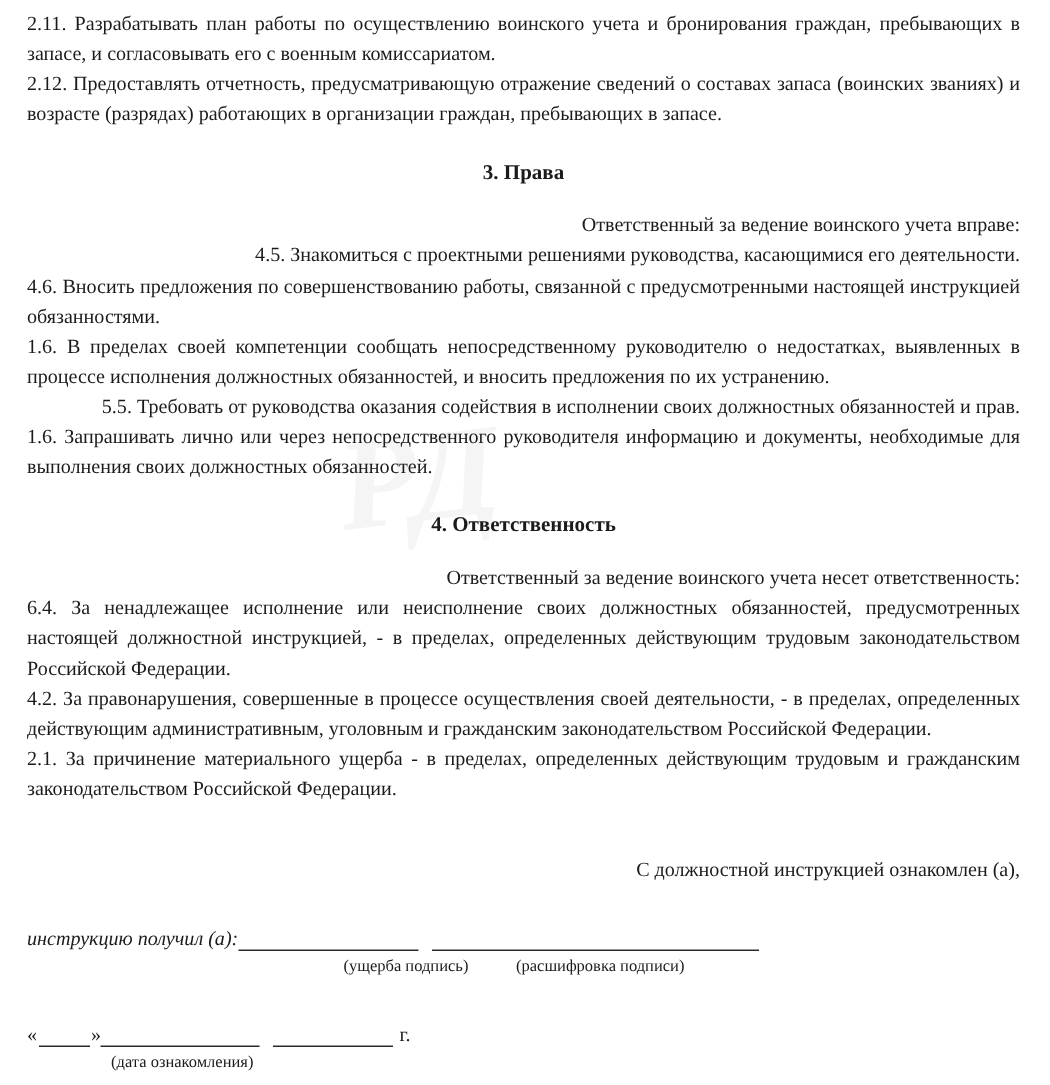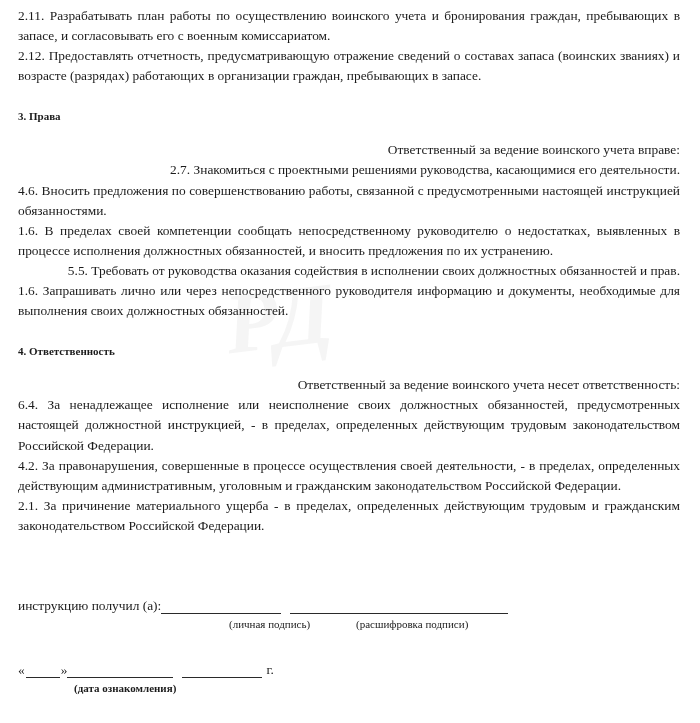--- a/index.html
+++ b/index.html
@@ -64,37 +64,39 @@
     hyphens: none;
   }
   p.para.left {
     text-align: right;
   }
 
   
   h2.heading {
     margin: 0;
     padding: 0;
-    font-size: 11px;
+    font-size: 14px;
     line-height: 20px;
     font-weight: bold;
+    text-align: center;
   }
 
   .gap-s  { height: 8px; }
   .gap-m  { height: 14px; }
   .gap-l  { height: 20px; }
   .gap-xl { height: 26px; }
 
   
   .sig-row {
     display: flex;
     align-items: flex-end;
     font-size: 13.4px;
     line-height: 19px;
     white-space: nowrap;
+    font-style: italic;
   }
   .sig-label { padding-bottom: 1px; }
   .rule {
     border-bottom: 1px solid #2a2a2a;
     height: 0;
     margin-bottom: 2px;
   }
   .rule.w-sign   { width: 120px; }
   .rule.w-decode { width: 218px; margin-left: 9px; }
 
@@ -103,21 +105,21 @@
     height: 16px;
     font-size: 11px;
     line-height: 16px;
   }
   .cap {
     position: absolute;
     top: 0;
     white-space: nowrap;
   }
   .cap.personal { left: 211px; }
-  .cap.decode   { left: 338px; text-align: center; }
+  .cap.decode   { left: 326px; text-align: center; }
 
   
   .date-row {
     display: flex;
     align-items: flex-end;
     font-size: 13.4px;
     line-height: 19px;
     white-space: nowrap;
   }
   .quote-open, .quote-close, .year-mark {
@@ -125,21 +127,20 @@
   }
   .rule.w-day   { width: 34px; margin: 0 1px 2px 1px; }
   .rule.w-month { width: 106px; margin-bottom: 2px; }
   .rule.w-year  { width: 80px; margin: 0 4px 2px 9px; }
 
   .date-caption {
     position: relative;
     height: 16px;
     font-size: 11px;
     line-height: 16px;
-    font-weight: bold;
   }
   .date-caption .cap.date { left: 56px; }
 </style>
 </head>
 <body>
 
 <div class="watermark">
   <div class="watermark-text">РД</div>
 </div>
 
@@ -148,51 +149,52 @@
   <p class="para">2.11. Разрабатывать план работы по осуществлению воинского учета и бронирования граждан, пребывающих в запасе, и согласовывать его с военным комиссариатом.</p>
   <p class="para">2.12. Предоставлять отчетность, предусматривающую отражение сведений о составах запаса (воинских званиях) и возрасте (разрядах) работающих в организации граждан, пребывающих в запасе.</p>
 
   <div class="gap-l"></div>
 
   <h2 class="heading">3. Права</h2>
 
   <div class="gap-m"></div>
 
   <p class="para left">Ответственный за ведение воинского учета вправе:</p>
-  <p class="para left">2.7. Знакомиться с проектными решениями руководства, касающимися его деятельности.</p>
+  <p class="para left">4.5. Знакомиться с проектными решениями руководства, касающимися его деятельности.</p>
   <p class="para">4.6. Вносить предложения по совершенствованию работы, связанной с предусмотренными настоящей инструкцией обязанностями.</p>
   <p class="para">1.6. В пределах своей компетенции сообщать непосредственному руководителю о недостатках, выявленных в процессе исполнения должностных обязанностей, и вносить предложения по их устранению.</p>
   <p class="para left">5.5. Требовать от руководства оказания содействия в исполнении своих должностных обязанностей и прав.</p>
   <p class="para">1.6. Запрашивать лично или через непосредственного руководителя информацию и документы, необходимые для выполнения своих должностных обязанностей.</p>
 
   <div class="gap-l"></div>
 
   <h2 class="heading">4. Ответственность</h2>
 
   <div class="gap-m"></div>
 
   <p class="para left">Ответственный за ведение воинского учета несет ответственность:</p>
   <p class="para">6.4. За ненадлежащее исполнение или неисполнение своих должностных обязанностей, предусмотренных настоящей должностной инструкцией, - в пределах, определенных действующим трудовым законодательством Российской Федерации.</p>
   <p class="para">4.2. За правонарушения, совершенные в процессе осуществления своей деятельности, - в пределах, определенных действующим административным, уголовным и гражданским законодательством Российской Федерации.</p>
   <p class="para">2.1. За причинение материального ущерба - в пределах, определенных действующим трудовым и гражданским законодательством Российской Федерации.</p>
 
   <div class="gap-xl"></div>
   <div class="gap-s"></div>
 
+  <p class="para left">С должностной инструкцией ознакомлен (а),</p>
 
   <div class="gap-xl"></div>
 
   <div class="sig-row">
     <span class="sig-label">инструкцию получил (а):</span>
     <span class="rule w-sign"></span>
     <span class="rule w-decode"></span>
   </div>
 
   <div class="sig-captions">
-    <span class="cap personal">(личная подпись)</span>
+    <span class="cap personal">(ущерба подпись)</span>
     <span class="cap decode">(расшифровка подписи)</span>
   </div>
 
   <div class="gap-l"></div>
   <div class="gap-s"></div>
 
   <div class="date-row">
     <span class="quote-open">«</span>
     <span class="rule w-day"></span>
     <span class="quote-close">»</span>

